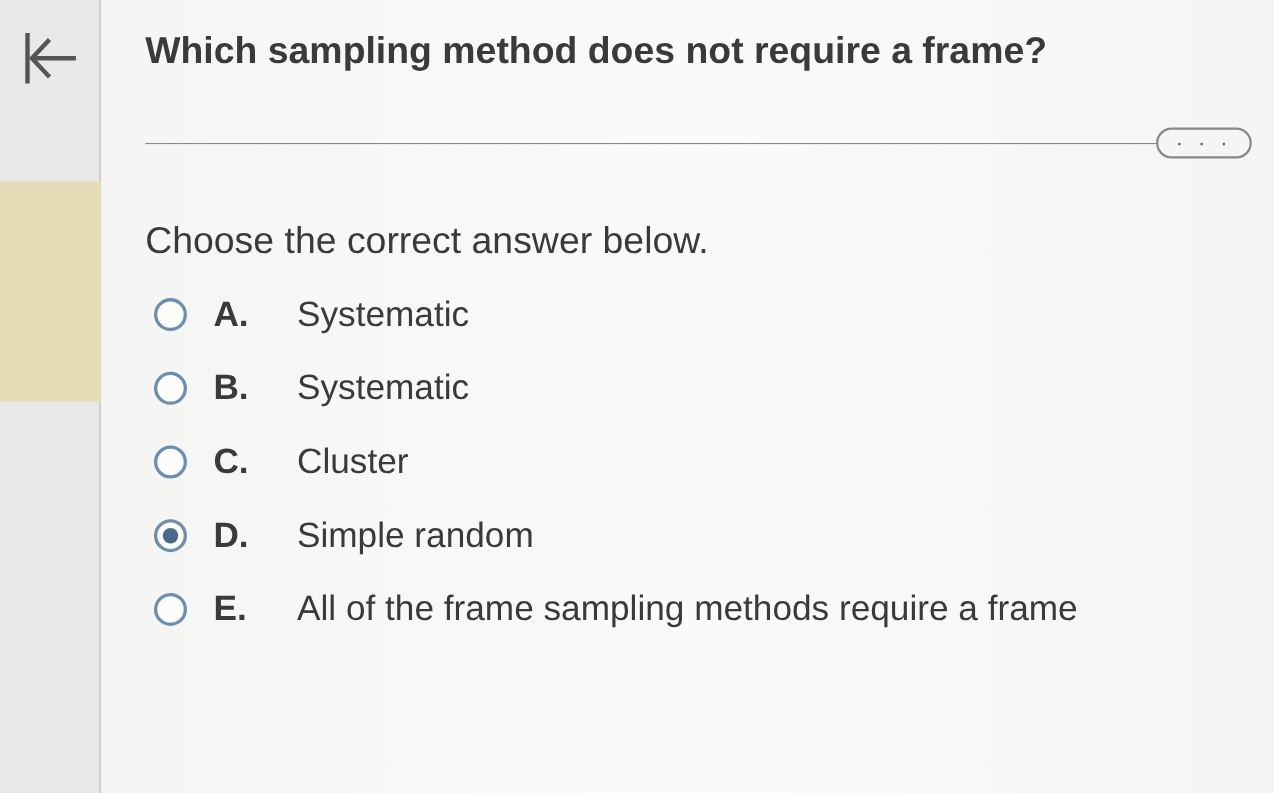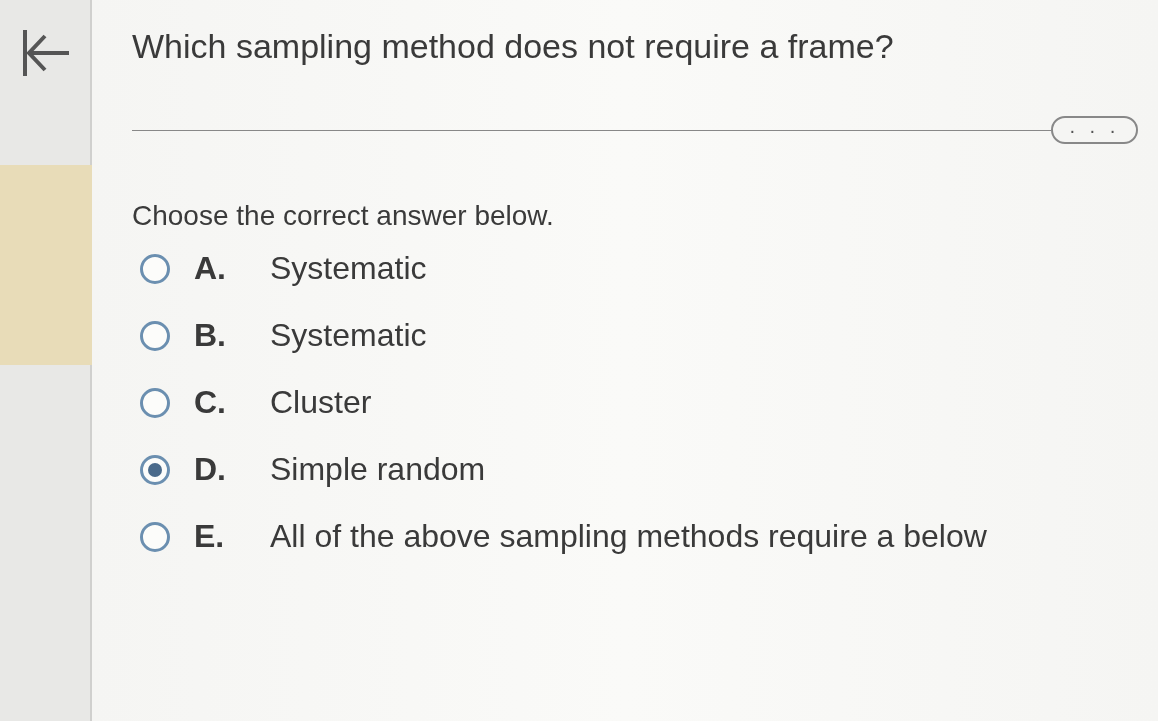--- a/index.html
+++ b/index.html
@@ -48,21 +48,21 @@
     }
     .main {
       flex: 1;
       padding: 24px 20px 0 40px;
       background: linear-gradient(90deg, #f5f5f3 0%, #fafaf8 50%, #f5f5f3 100%);
       position: relative;
     }
     .question-text {
       font-size: 34px;
       color: #3a3a3a;
-      font-weight: 400;
+      font-weight: 700;
       line-height: 1.3;
     }
     .divider-row {
       display: flex;
       align-items: center;
       margin-top: 48px;
       margin-bottom: 56px;
     }
     .divider-line {
       flex: 1;
@@ -78,23 +78,23 @@
       color: #555;
       font-size: 20px;
       letter-spacing: 4px;
       line-height: 1;
       background: #f5f5f3;
       display: flex;
       align-items: center;
       height: 28px;
     }
     .instruction {
-      font-size: 28px;
+      font-size: 34px;
       color: #3a3a3a;
-      margin-bottom: 18px;
+      margin-bottom: 28px;
     }
     .options {
       padding-left: 8px;
     }
     .option-row {
       display: flex;
       align-items: center;
       margin-bottom: 30px;
       cursor: pointer;
     }
@@ -175,16 +175,16 @@
         <div class="option-text">Cluster</div>
       </div>
       <div class="option-row">
         <div class="radio selected"></div>
         <div class="option-letter">D.</div>
         <div class="option-text">Simple random</div>
       </div>
       <div class="option-row">
         <div class="radio"></div>
         <div class="option-letter">E.</div>
-        <div class="option-text">All of the above sampling methods require a below</div>
+        <div class="option-text">All of the frame sampling methods require a frame</div>
       </div>
     </div>
 </div>
 
 </body></html>

